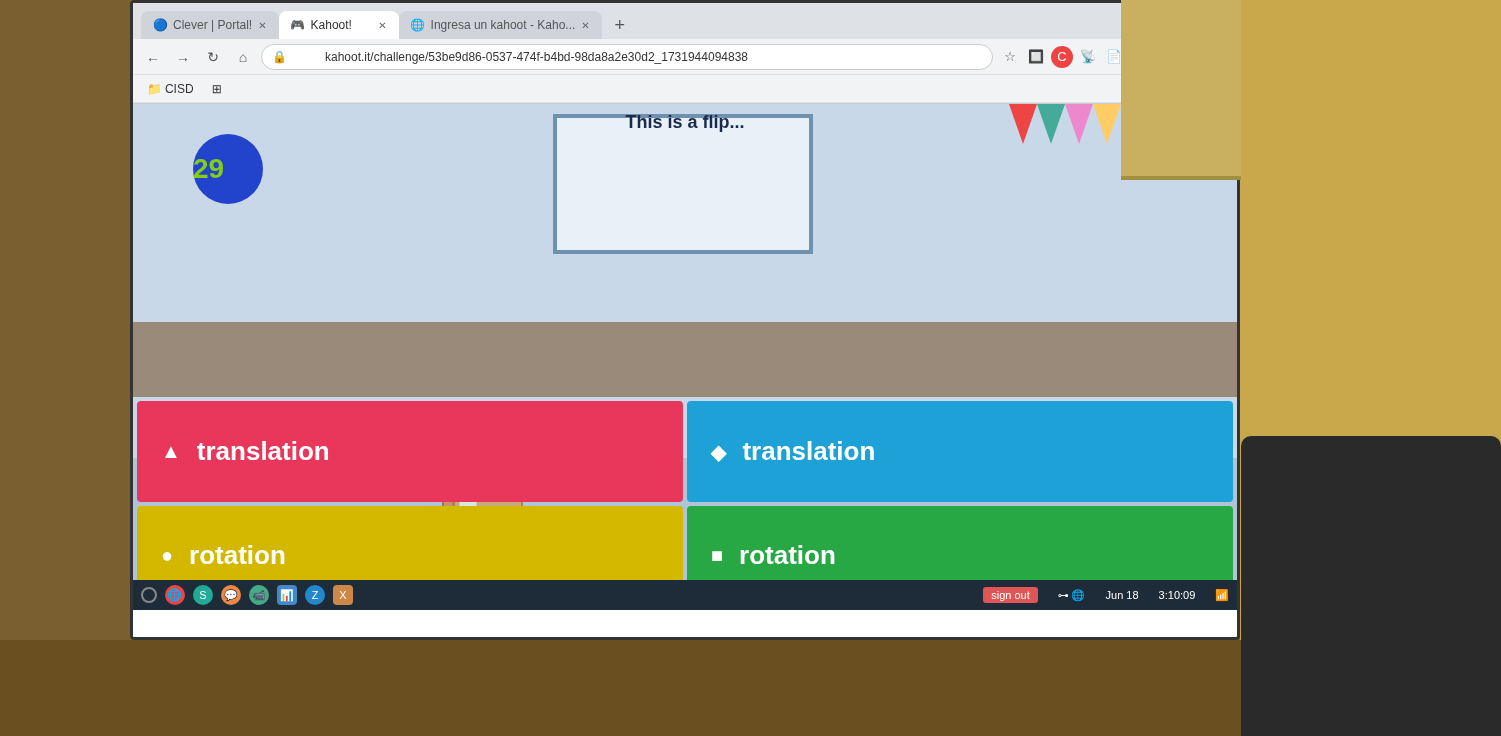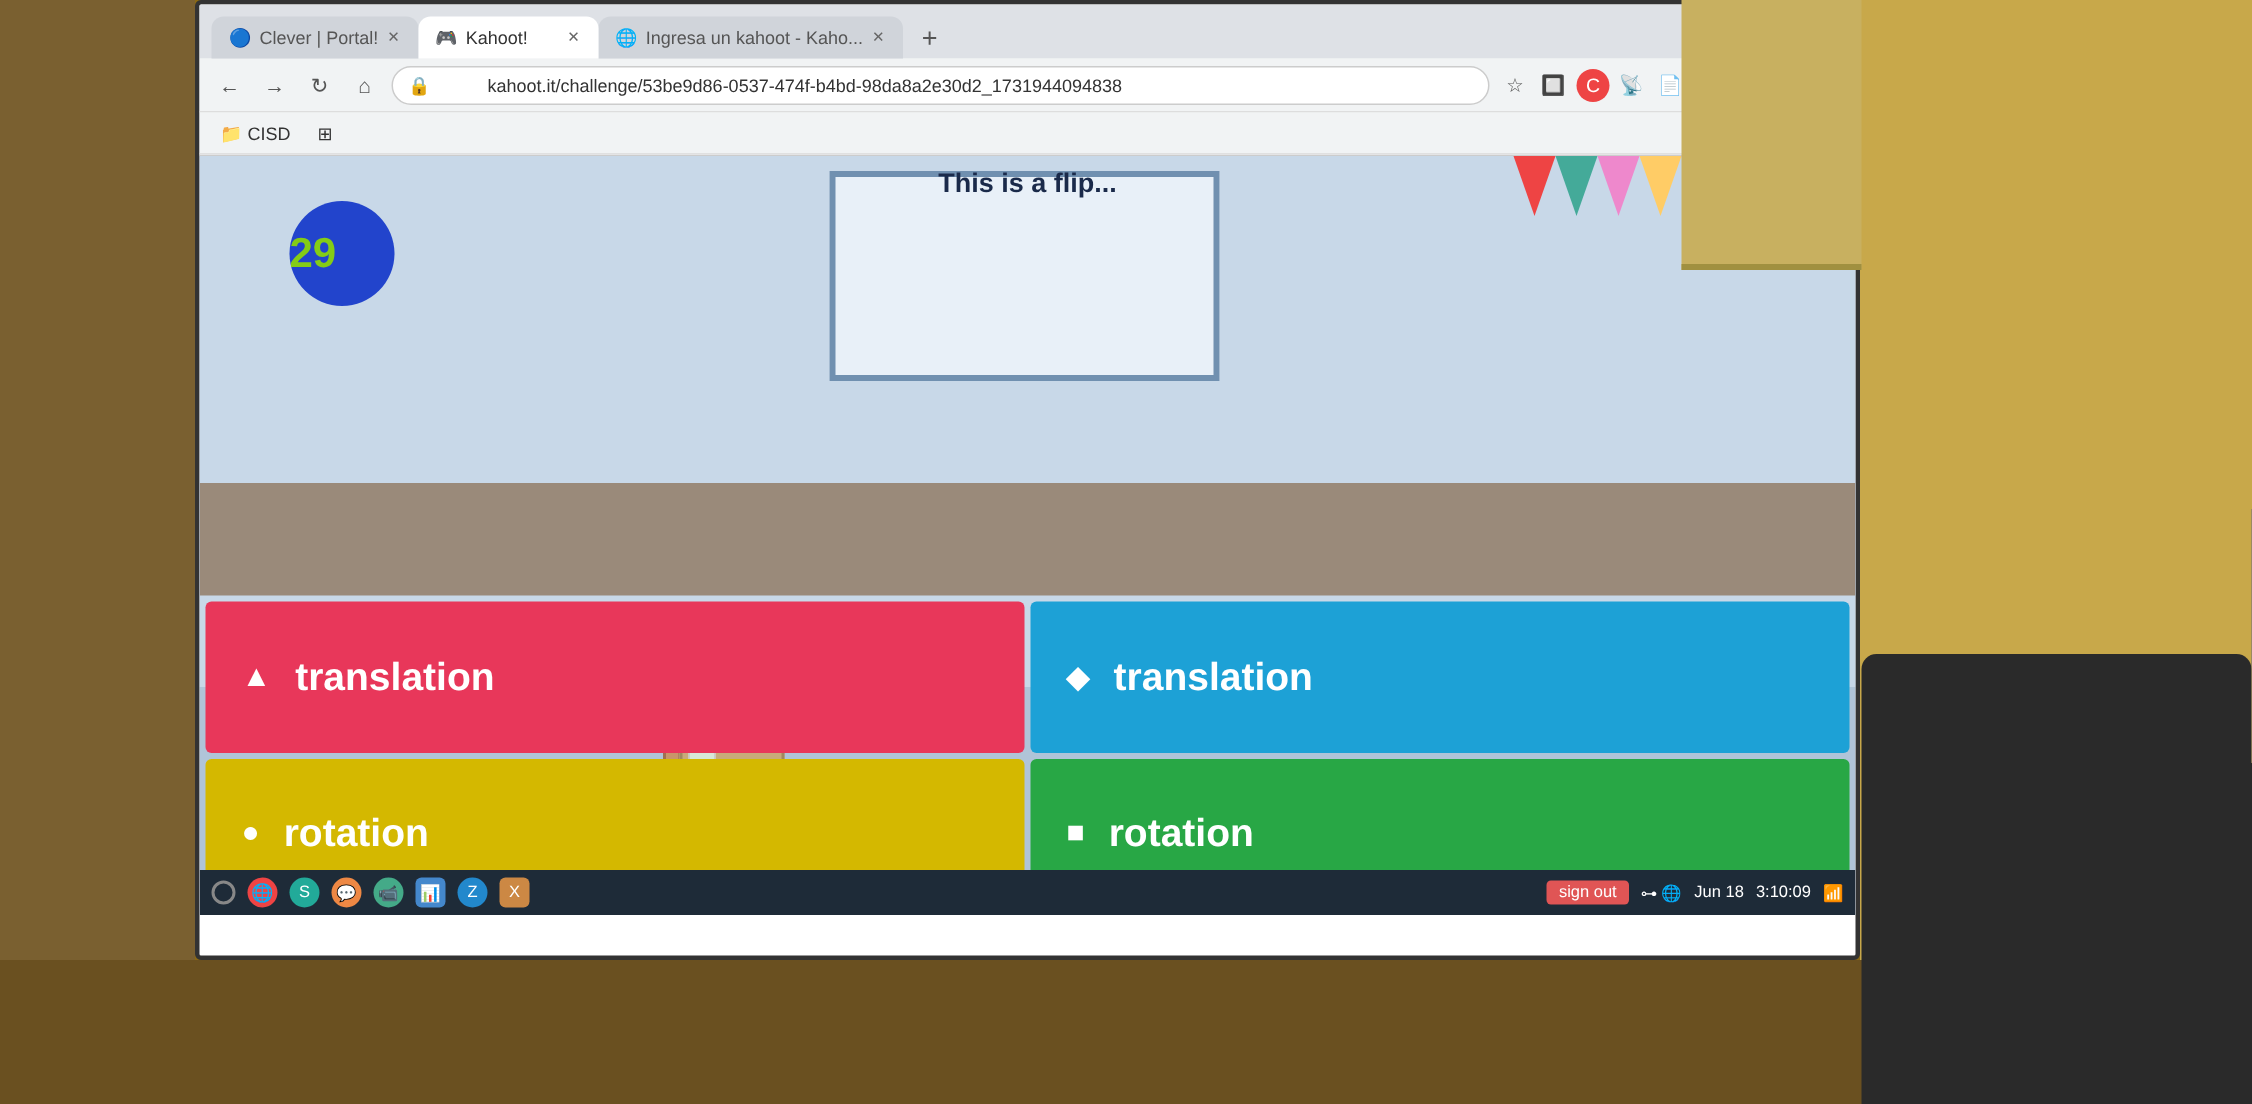--- a/index.html
+++ b/index.html
@@ -360,21 +360,21 @@
       align-items: center;
       justify-content: center;
       font-size: 13px;
       color: white;
     }
 
     .taskbar-right {
       margin-left: auto;
       display: flex;
       align-items: center;
-      gap: 8px;
+      gap: 20px;
       font-size: 11px;
       color: white;
     }
 
     .sign-out-btn {
       background: #e05555;
       color: white;
       padding: 2px 8px;
       border-radius: 3px;
       font-size: 11px;

